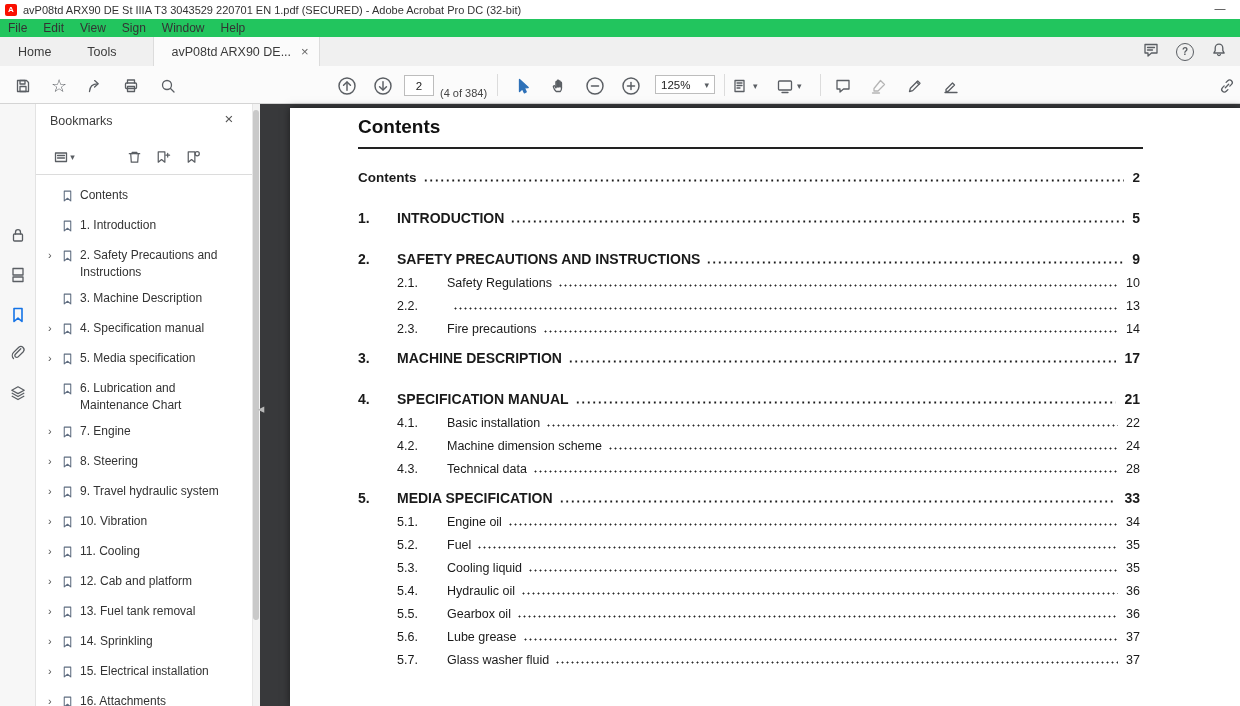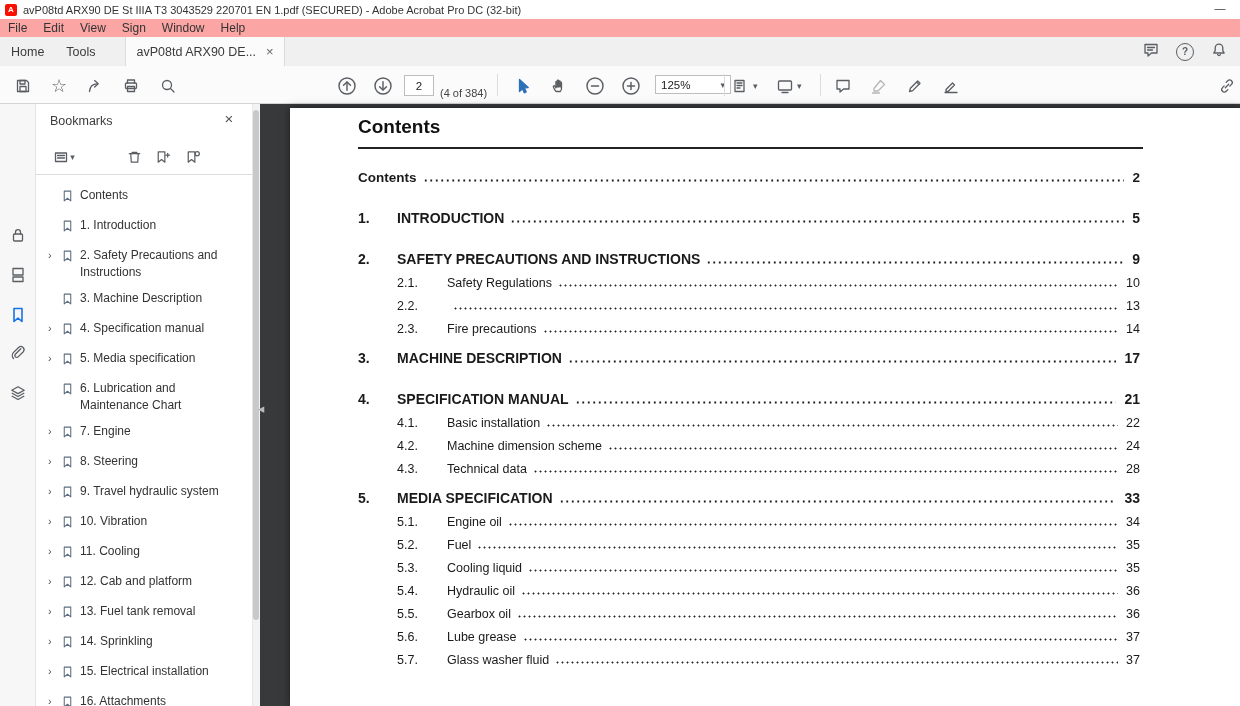--- a/index.html
+++ b/index.html
@@ -8,41 +8,41 @@
   svg{stroke:#5a5e63;fill:none;stroke-width:1.3;stroke-linecap:round;stroke-linejoin:round;}
 
   
   .titlebar{position:absolute;left:0;top:0;width:1240px;height:19px;background:#fff;display:flex;align-items:center;}
   .acro-logo{width:12px;height:12px;background:#fa0f00;border-radius:2px;margin:0 6px 0 5px;
              color:#fff;font-size:8px;font-weight:bold;display:flex;align-items:center;justify-content:center;}
   .title-text{font-size:11px;color:#333;white-space:nowrap;}
   .win-min{position:absolute;right:6px;top:0;width:28px;height:18px;text-align:center;color:#333;font-size:11px;line-height:16px;}
 
   
-  .menubar{position:absolute;left:0;top:19px;width:1240px;height:18px;background:#fca5a5;display:flex;align-items:center;}
+  .menubar{position:absolute;left:0;top:19px;width:1240px;height:18px;background:#22c55e;display:flex;align-items:center;}
   .menu-item{font-size:12px;color:#333;padding:0 8px;cursor:default;}
 
   
   .tabbar{position:absolute;left:0;top:37px;width:1240px;height:29px;background:#f0f0f0;display:flex;align-items:stretch;}
-  .tab{display:flex;align-items:center;padding:0 11px;font-size:12.5px;color:#3b3b3b;}
+  .tab{display:flex;align-items:center;padding:0 18px;font-size:12.5px;color:#3b3b3b;}
   .tab.doc{background:#fbfbfb;border-left:1px solid #dcdcdc;border-right:1px solid #dcdcdc;padding-right:10px;margin-left:18px;}
   .tab-close{margin-left:10px;color:#666;font-size:13px;}
   .tabbar-right{position:absolute;right:0;top:0;height:29px;display:flex;align-items:center;gap:16px;padding-right:12px;}
   .help-circle{width:16px;height:16px;border:1.4px solid #5a5e63;border-radius:50%;display:flex;align-items:center;
                justify-content:center;font-size:10px;color:#5a5e63;font-weight:bold;}
 
   
   .toolbar{position:absolute;left:0;top:66px;width:1240px;height:38px;background:#fbfbfb;border-bottom:1px solid #d4d4d4;box-sizing:border-box;}
   .tbtn{position:absolute;top:7px;width:26px;height:26px;display:flex;align-items:center;justify-content:center;}
   .tsep{position:absolute;top:8px;width:1px;height:22px;background:#dcdcdc;}
   .glyph-star{font-size:18px;color:#5a5e63;line-height:18px;}
   .page-box{position:absolute;left:404px;top:9px;width:28px;height:19px;border:1px solid #bdbdbd;background:#fff;
             font-size:11.5px;color:#222;display:flex;align-items:center;justify-content:center;}
   .page-count{position:absolute;left:440px;top:21px;font-size:11px;color:#444;white-space:nowrap;}
-  .zoom-box{position:absolute;left:655px;top:9px;width:76px;height:19px;border:1px solid #bdbdbd;background:#fff;
+  .zoom-box{position:absolute;left:655px;top:9px;width:60px;height:19px;border:1px solid #bdbdbd;background:#fff;
             font-size:11.5px;color:#222;display:flex;align-items:center;justify-content:space-between;padding:0 5px;box-sizing:border-box;}
   .caret{font-size:9px;color:#5a5e63;}
   .combo{position:absolute;top:7px;height:26px;display:flex;align-items:center;gap:3px;}
 
   
   .iconstrip{position:absolute;left:0;top:104px;width:36px;height:602px;background:#f7f7f7;border-right:1px solid #e3e3e3;box-sizing:border-box;}
   .strip-btn{position:absolute;left:5px;width:26px;height:26px;display:flex;align-items:center;justify-content:center;}
 
   
   .panel{position:absolute;left:36px;top:104px;width:224px;height:602px;background:#fff;}

